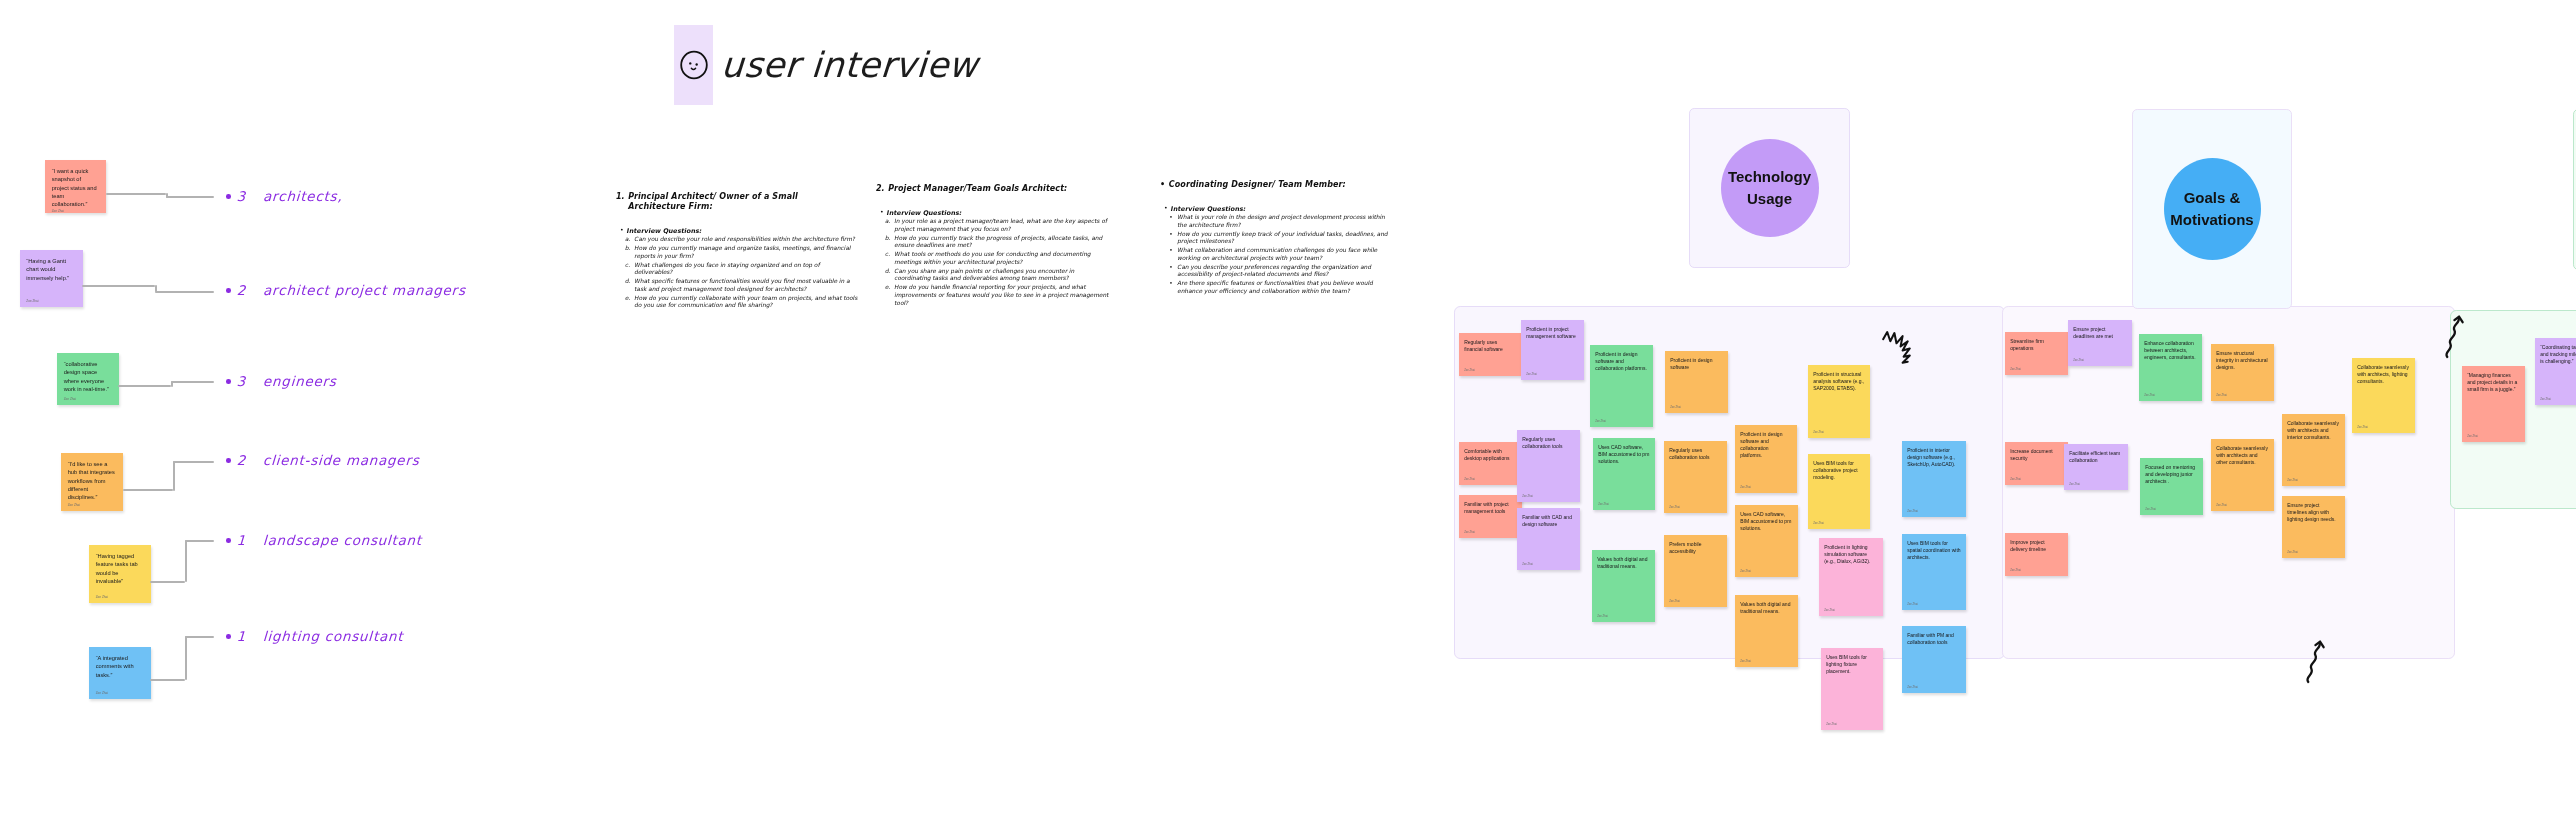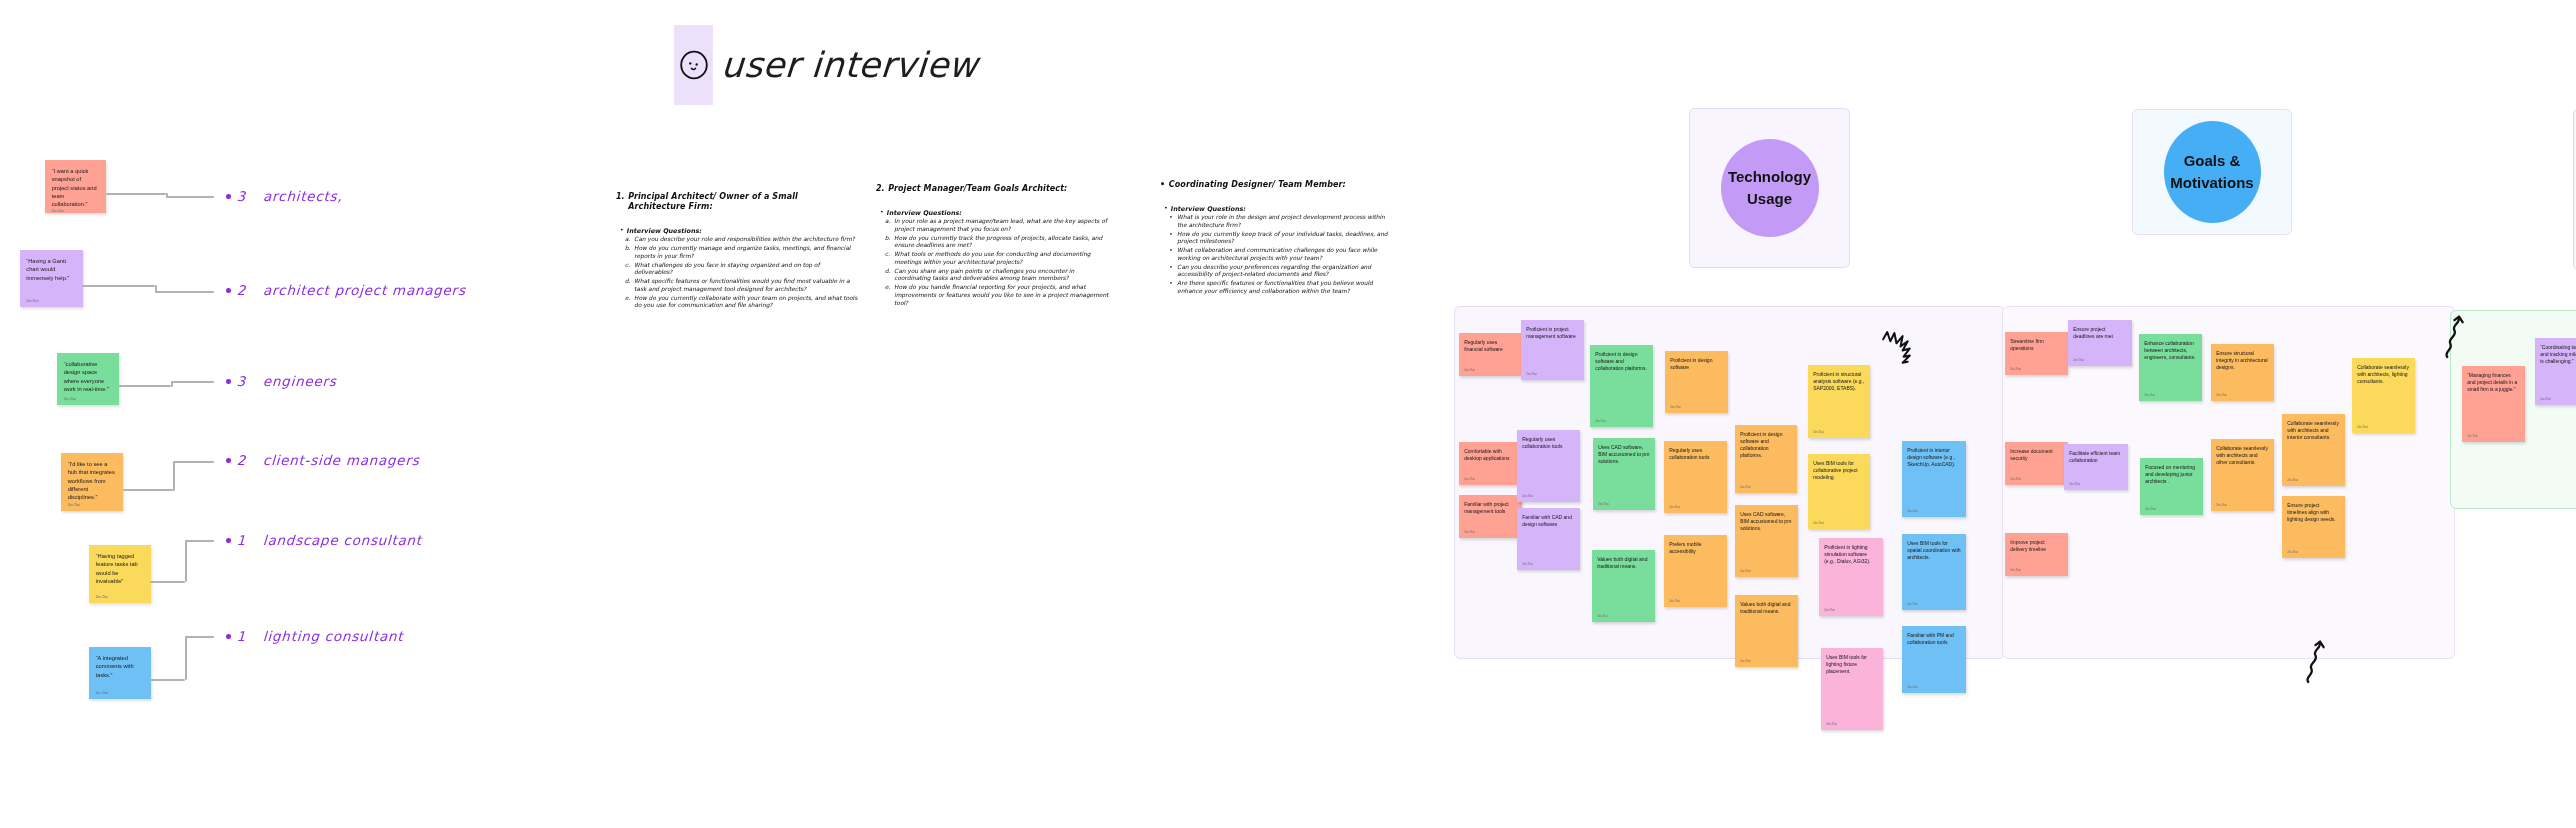--- a/index.html
+++ b/index.html
@@ -359,21 +359,21 @@
     </div>
     <div class="note" style="left: 1902px; top: 534px; width: 64px; height: 76px; background: rgb(111, 193, 245);">
       <div class="ntext">Uses BIM tools for spatial coordination with architects.</div>
       <div class="nauth">Zoe Zhai</div>
     </div>
     <div class="note" style="left: 1902px; top: 626px; width: 64px; height: 67px; background: rgb(111, 193, 245);">
       <div class="ntext">Familiar with PM and collaboration tools</div>
       <div class="nauth">Zoe Zhai</div>
     </div>
     <div class="panel" style="left: 2002px; top: 306px; width: 453px; height: 353px; background: rgb(251, 248, 254); border: 0.5px solid rgb(234, 223, 247);"></div>
-    <div class="cat-head" style="left: 2132px; top: 109px; width: 160px; height: 126px; background: rgb(243, 250, 255); border: 0.5px solid rgb(234, 223, 247);">
+    <div class="cat-head" style="left: 2132px; top: 109px; width: 160px; height: 200px; background: rgb(243, 250, 255); border: 0.5px solid rgb(234, 223, 247);">
       <div class="oval" style="width: 97px; height: 102px; background: rgb(69, 174, 245);">Goals &amp; Motivations</div>
     </div>
     <div class="note" style="left: 2005px; top: 332px; width: 63px; height: 43px; background: rgb(255, 161, 147);">
       <div class="ntext">Streamline firm operations</div>
       <div class="nauth">Zoe Zhai</div>
     </div>
     <div class="note" style="left: 2005px; top: 442px; width: 63px; height: 43px; background: rgb(255, 161, 147);">
       <div class="ntext">Increase document security</div>
       <div class="nauth">Zoe Zhai</div>
     </div>

